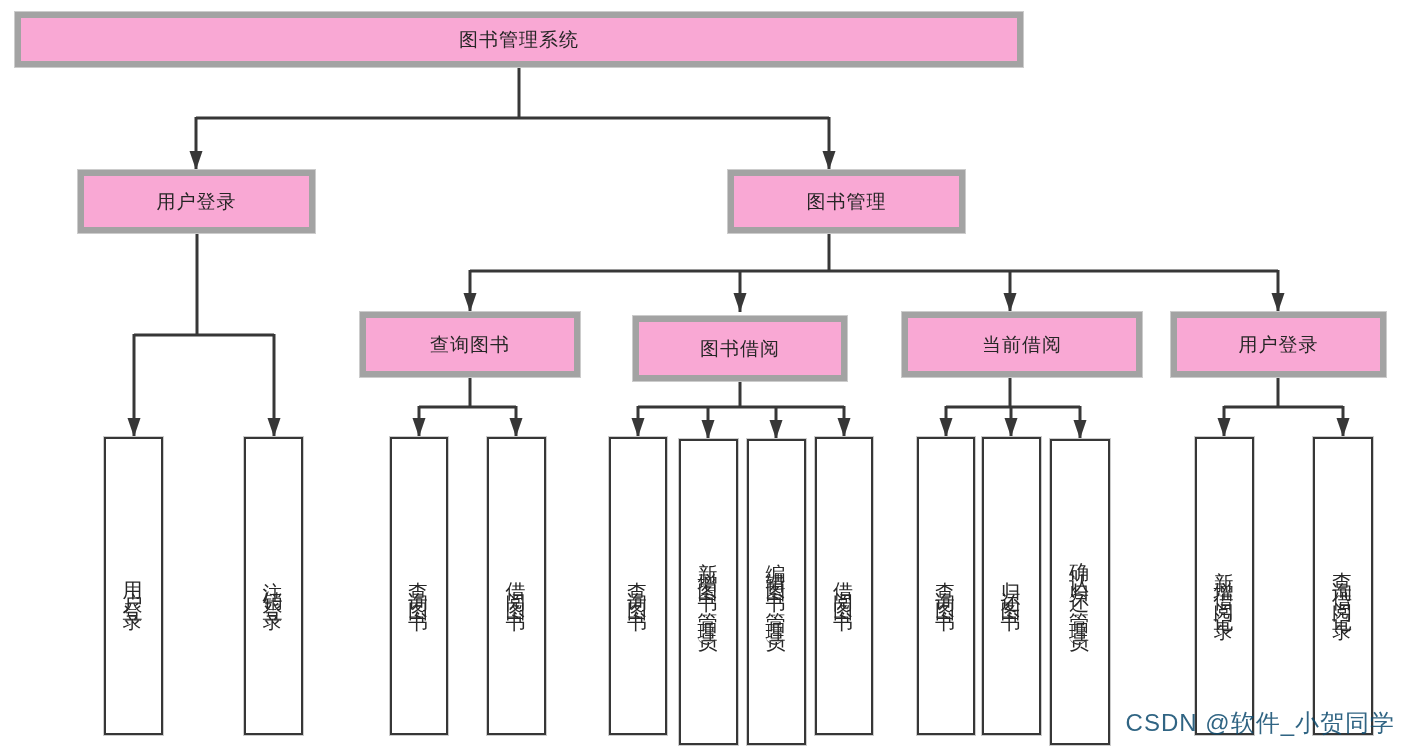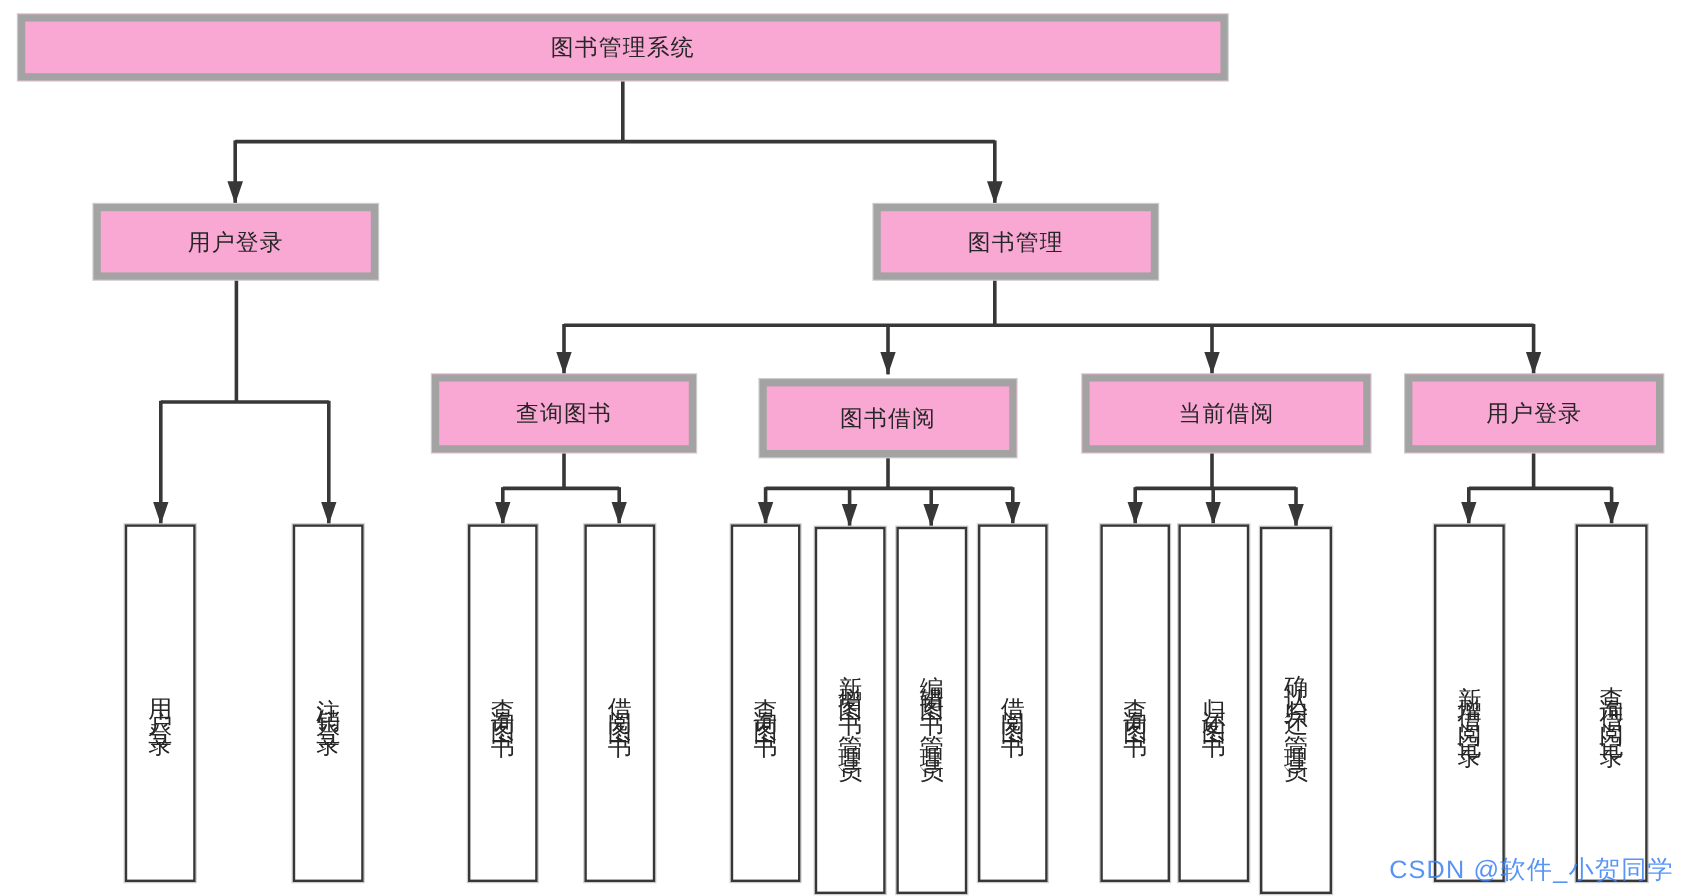--- a/index.html
+++ b/index.html
@@ -43,22 +43,22 @@
     writing-mode: vertical-rl;
     text-orientation: mixed;
     letter-spacing: 10px;
     box-sizing: border-box;
     overflow: hidden;
   }
   .watermark {
     position: absolute;
     right: 10px;
     bottom: 8px;
-    font-size: 21px;
-    color: #3b82f6;
+    font-size: 24px;
+    color: #0c4a6e;
     opacity: 0.85;
     letter-spacing: 1px;
     white-space: nowrap;
   }
   
   #n-root   { left: 15px;   top: 12px;  width: 1008px; height: 55px; }
   #n-login  { left: 78px;   top: 170px; width: 237px;  height: 63px; }
   #n-mgmt   { left: 728px;  top: 170px; width: 237px;  height: 63px; }
   #n-newb   { left: 360px;  top: 312px; width: 220px;  height: 65px; }
   #n-borrow { left: 633px;  top: 316px; width: 214px;  height: 65px; }

